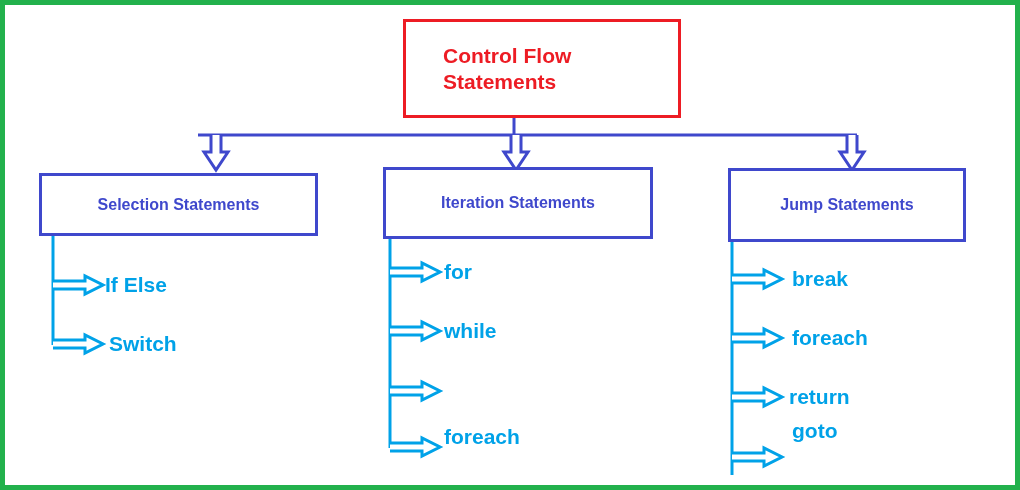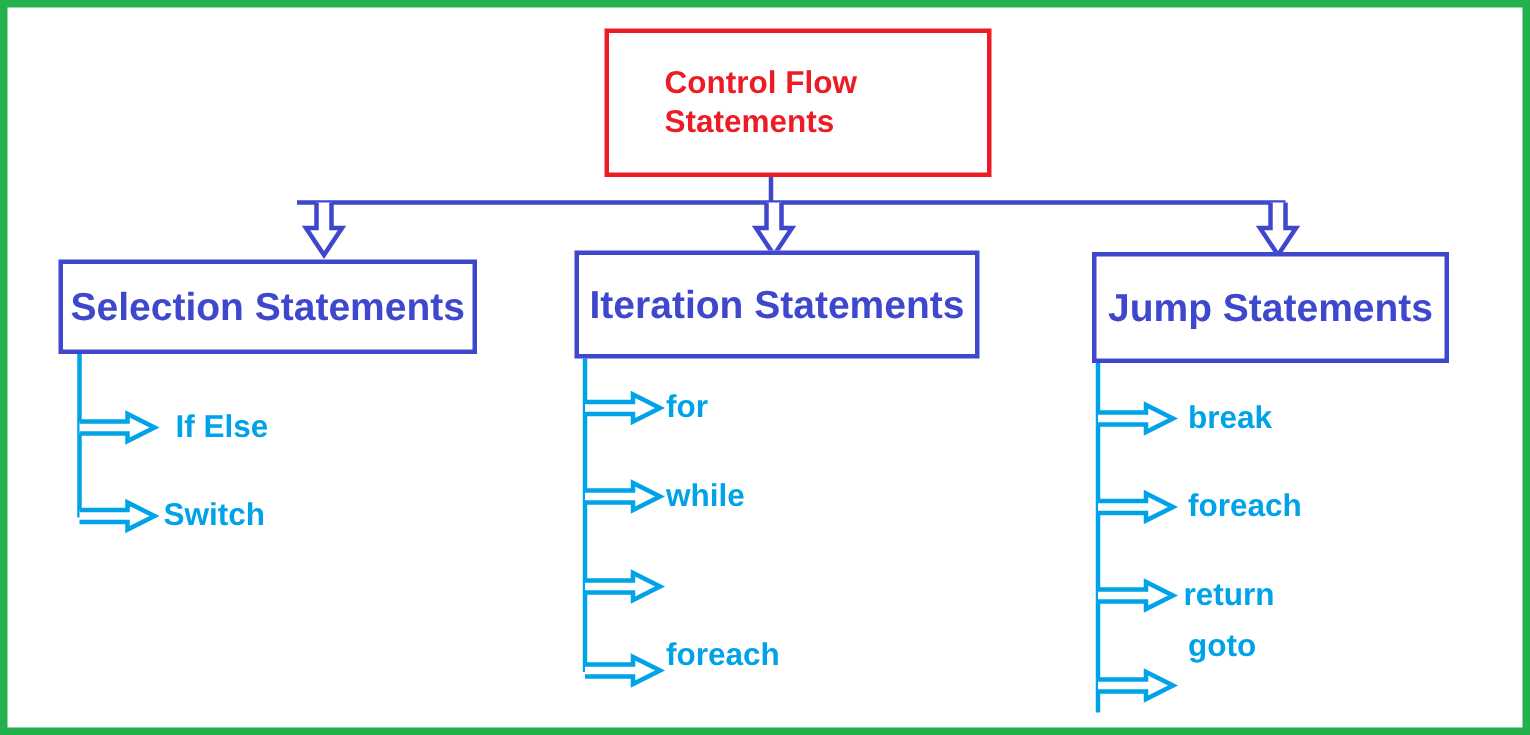--- a/index.html
+++ b/index.html
@@ -7,36 +7,36 @@
     position:relative;
     width:1020px;height:490px;
     box-sizing:border-box;
     background:#ffffff;
     border:5px solid #22b14c;
     font-family:"Liberation Sans","DejaVu Sans",sans-serif;
     overflow:hidden;
   }
   #connectors{position:absolute;left:0;top:0;width:1020px;height:490px;}
   .root-box{
-    position:absolute;left:398px;top:14px;width:258px;height:99px;
+    position:absolute;left:398px;top:14px;width:278px;height:99px;
     box-sizing:border-box;border:3px solid #ed1c24;background:#ffffff;
     display:flex;align-items:center;
   }
   .root-box span{
     display:block;padding-left:37px;
     color:#ed1c24;font-weight:bold;font-size:21px;line-height:26px;
     width:160px;
   }
   .branch-box{
     position:absolute;box-sizing:border-box;
     border:3px solid #3f48cc;background:#ffffff;
     display:flex;align-items:center;justify-content:center;
   }
   .branch-box span{
-    color:#3f48cc;font-weight:bold;font-size:26px;white-space:nowrap;
+    color:#3f48cc;font-weight:bold;font-size:16px;white-space:nowrap;
   }
   #branch-0{left:34px;top:168px;width:279px;height:63px;}
   #branch-1{left:378px;top:162px;width:270px;height:72px;}
   #branch-2{left:723px;top:163px;width:238px;height:74px;}
   .item{
     position:absolute;transform:translateY(-50%);
     color:#00a2e8;font-weight:bold;font-size:21px;white-space:nowrap;
   }
 </style>
 </head>
@@ -77,21 +77,21 @@
   <div class="branch-box" id="branch-0">
     <span>Selection Statements</span>
   </div>
   <div class="branch-box" id="branch-1">
     <span>Iteration Statements</span>
   </div>
   <div class="branch-box" id="branch-2">
     <span>Jump Statements</span>
   </div>
 
-  <span class="item" style="left:112px;top:280px">If Else</span>
+  <span class="item" style="left:100px;top:280px">If Else</span>
   <span class="item" style="left:104px;top:339px">Switch</span>
 
   <span class="item" style="left:439px;top:267px">for</span>
   <span class="item" style="left:439px;top:326px">while</span>
   <span class="item" style="left:439px;top:432px">foreach</span>
 
   <span class="item" style="left:787px;top:274px">break</span>
   <span class="item" style="left:787px;top:333px">foreach</span>
   <span class="item" style="left:784px;top:392px">return</span>
   <span class="item" style="left:787px;top:426px">goto</span>

